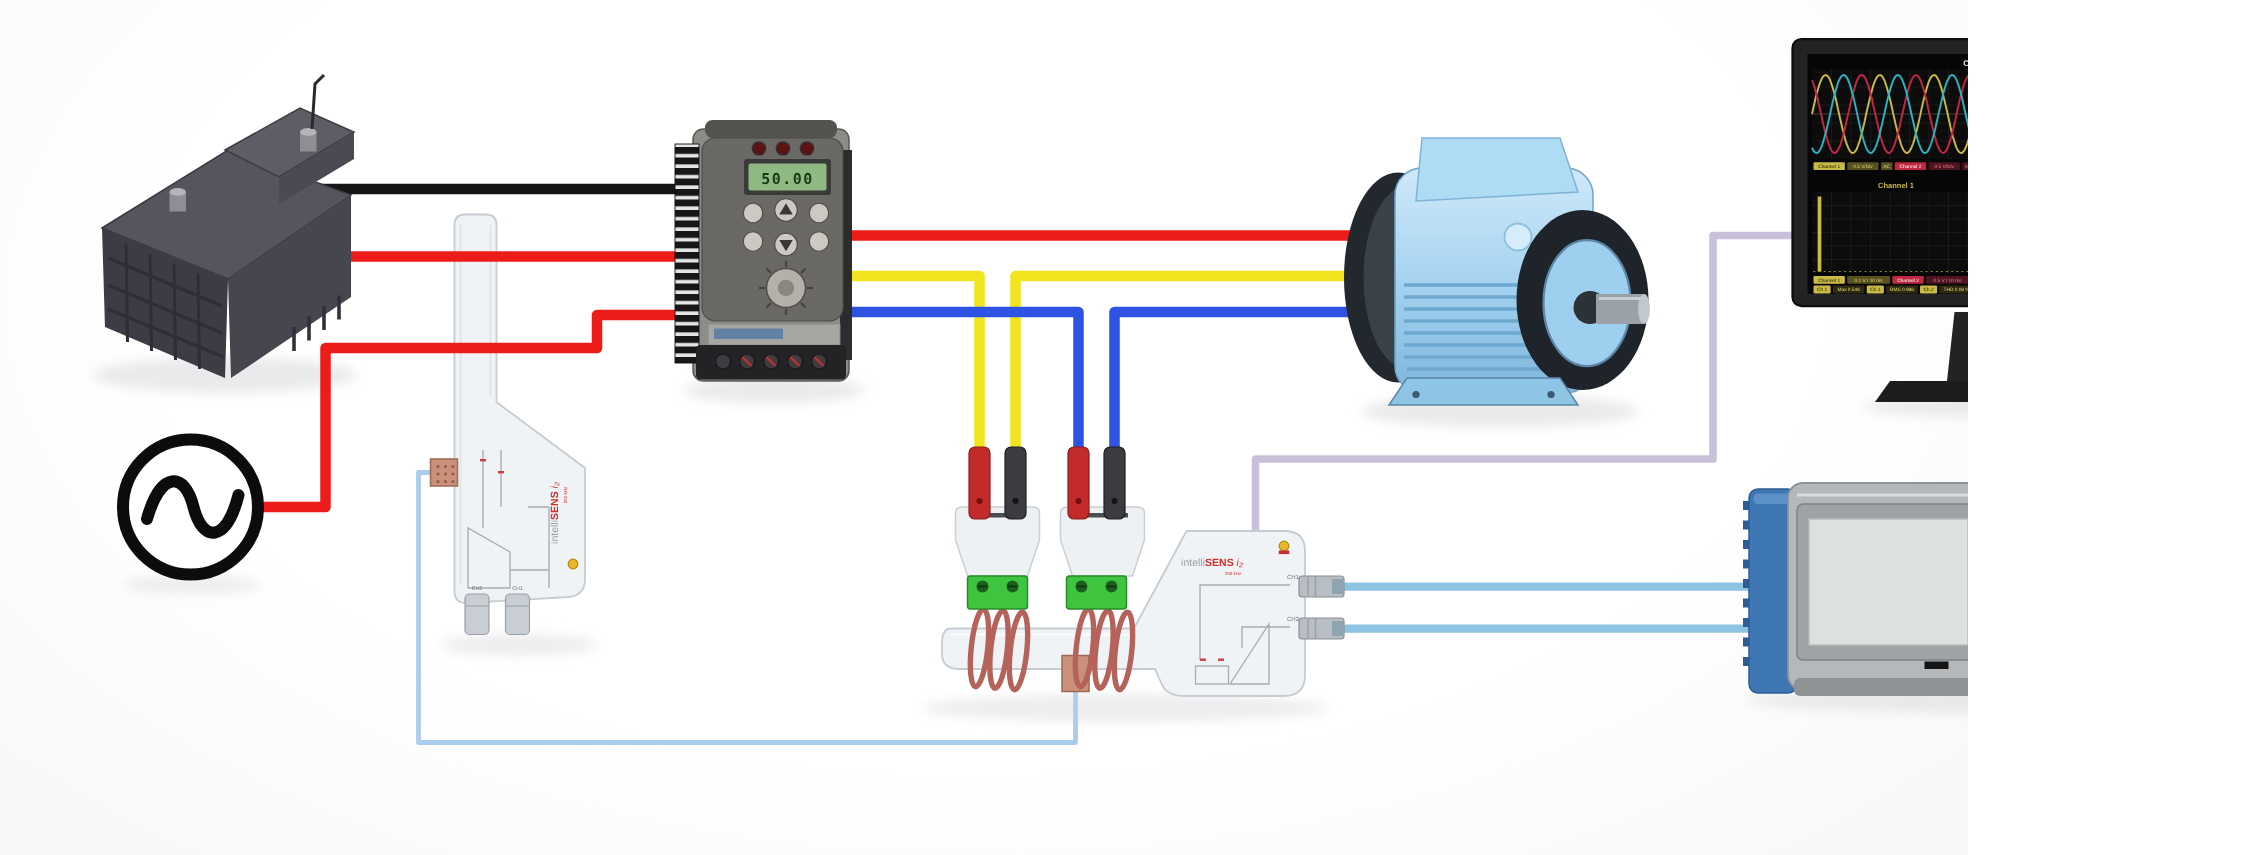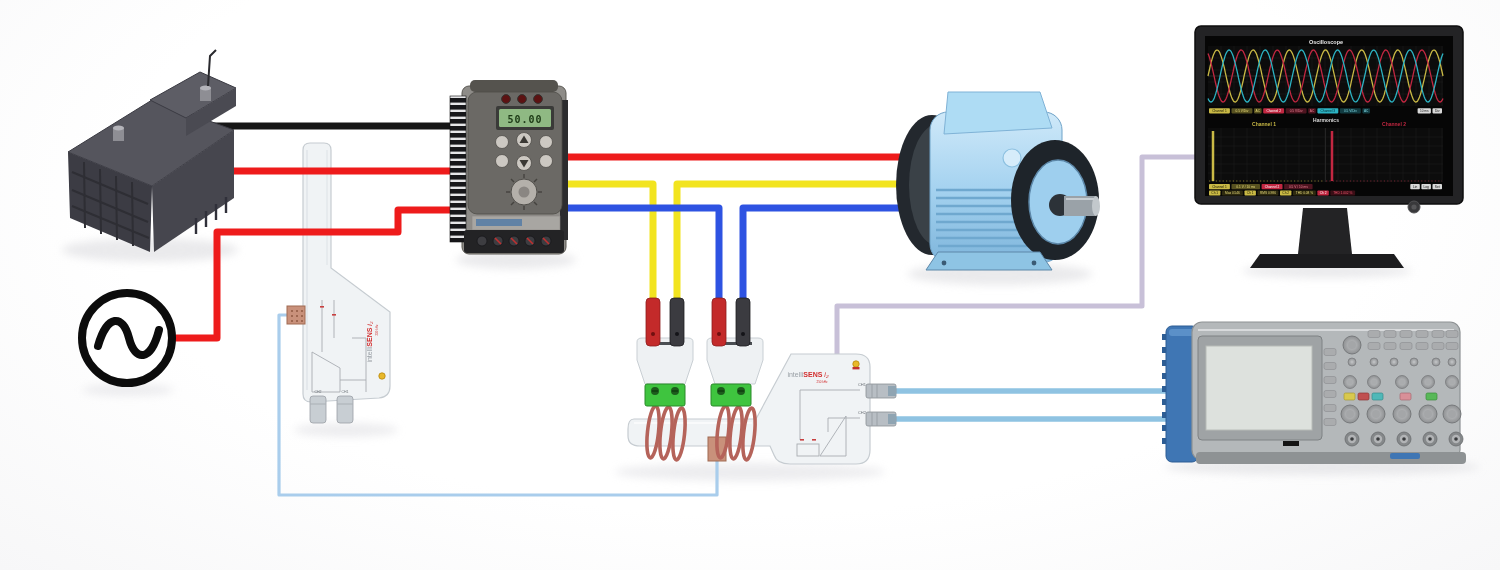--- a/index.html
+++ b/index.html
@@ -1,16 +1,16 @@
 <!DOCTYPE html>
 <html><head>
 <meta charset="utf-8">
 <style>
   html,body{margin:0;padding:0;background:#ffffff;}
-  .stage{position:relative;width:1500px;height:570px;overflow:hidden;
+  .stage{position:relative;width:1312px;height:570px;overflow:hidden;
          font-family:"Liberation Sans",sans-serif;
          background:radial-gradient(ellipse at 50% 35%, #ffffff 60%, #f7f7f8 100%);}
   svg{position:absolute;left:0;top:0;}
   text{font-family:"Liberation Sans",sans-serif;}
   .mono{font-family:"DejaVu Sans Mono",monospace;}
 </style>
 </head>
 <body>
 
 <div class="stage">

